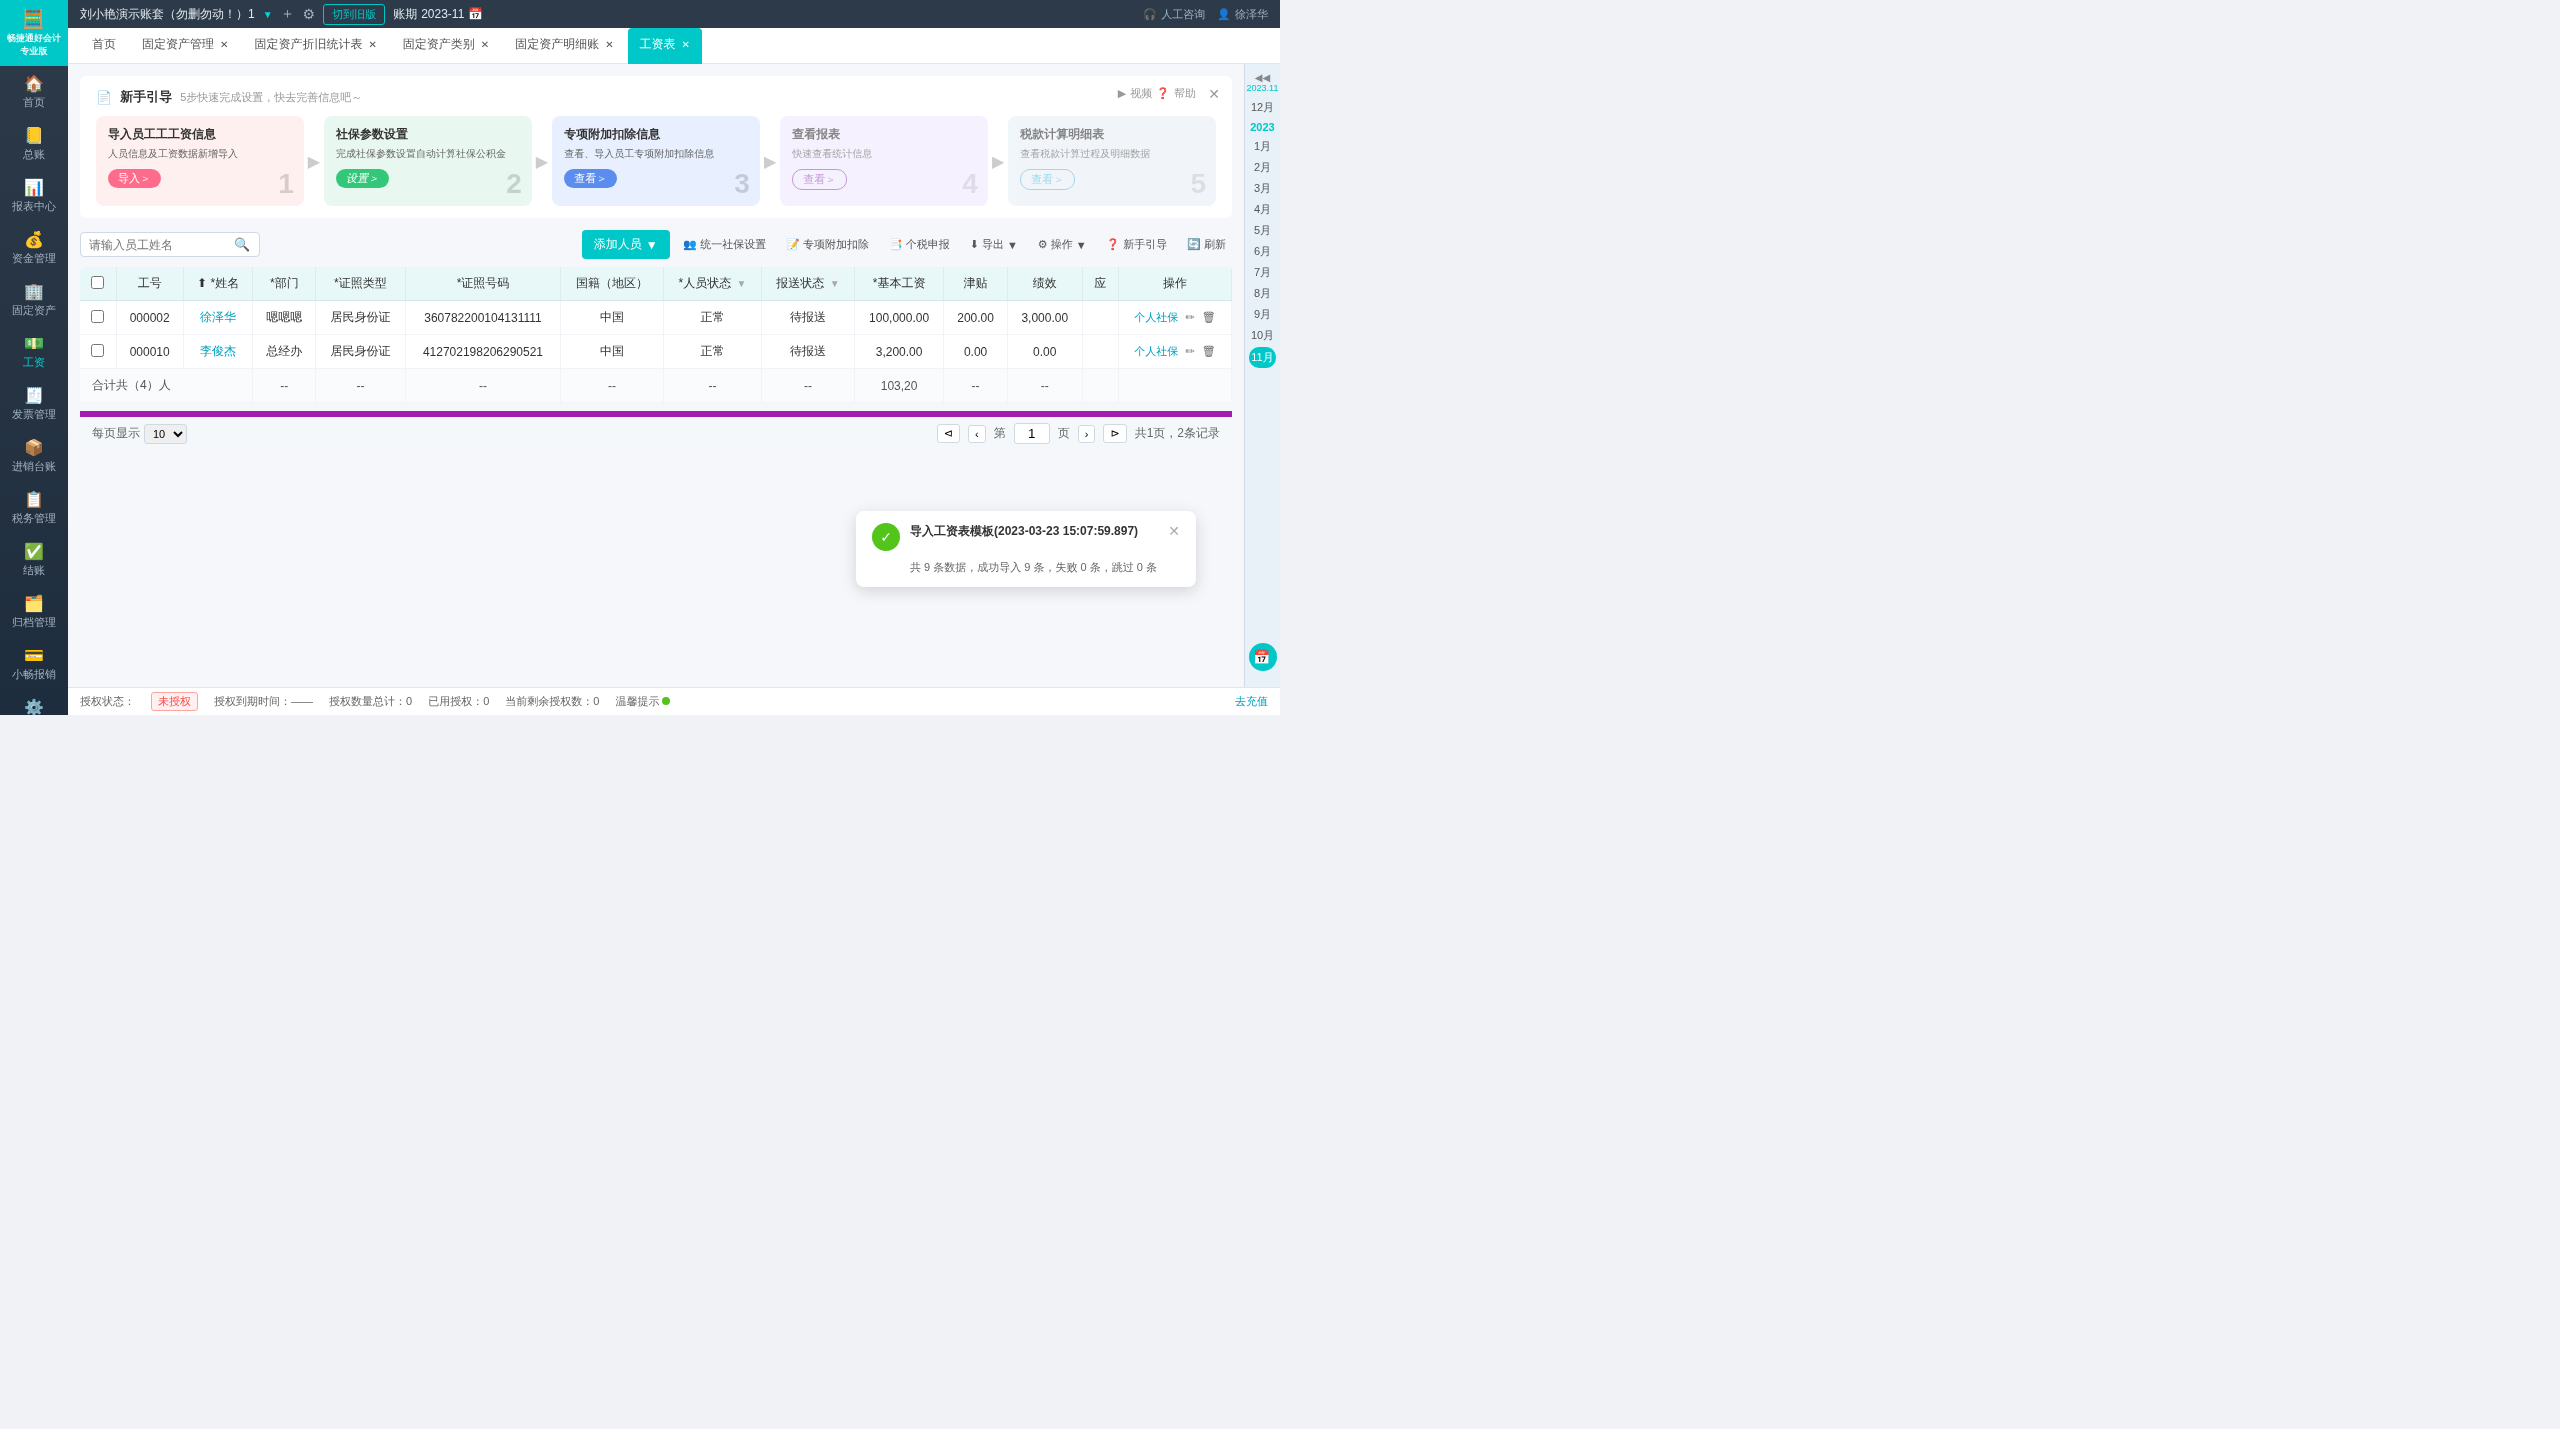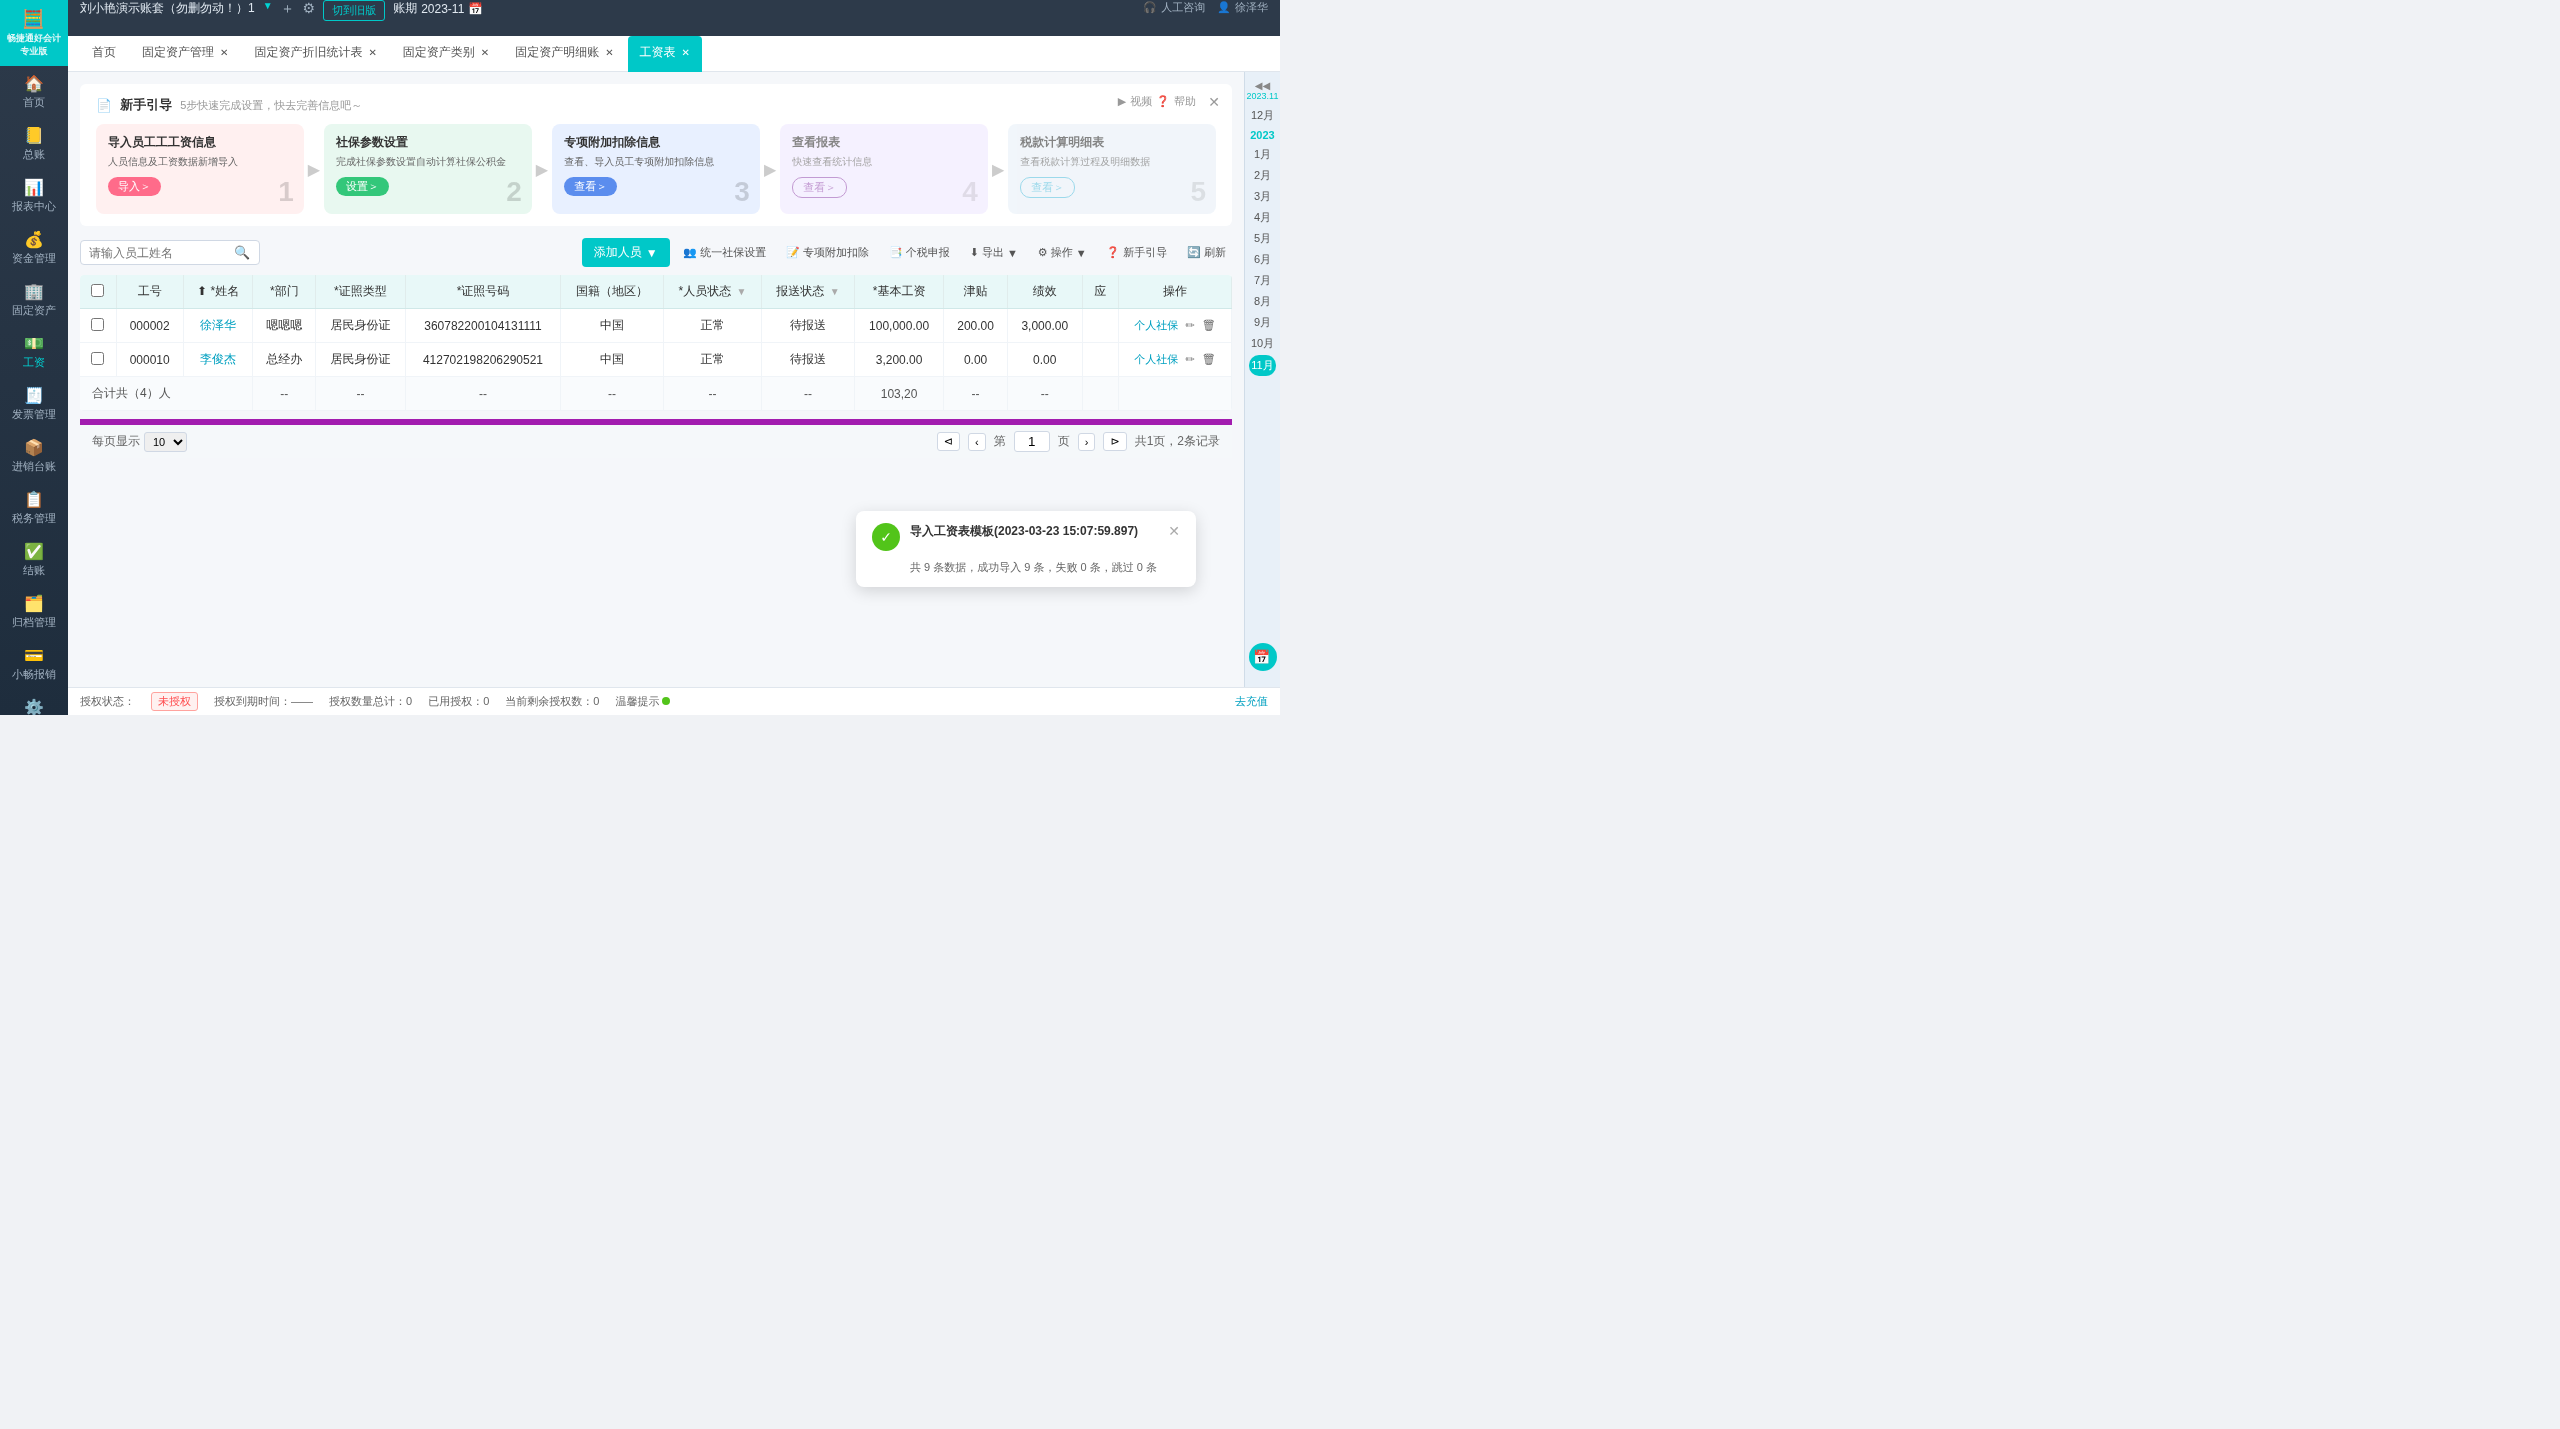--- a/index.html
+++ b/index.html
@@ -62,23 +62,23 @@
       cursor: pointer;
       font-size: 10px;
     }
 
     
     .main-area { flex: 1; display: flex; flex-direction: column; overflow: hidden; }
 
     
     .header {
       background: #2d3a4a;
-      height: 36px;
-      display: flex;
-      align-items: flex-start;
+      height: 28px;
+      display: flex;
+      align-items: center;
       padding: 0 12px;
       color: white;
       gap: 8px;
       flex-shrink: 0;
     }
     .header-account { font-size: 12px; color: #e0e8f0; display: flex; align-items: center; gap: 4px; }
     .header-dropdown { color: #00d4d4; font-size: 10px; cursor: pointer; }
     .header-add { color: #a0b0c0; cursor: pointer; font-size: 14px; }
     .header-gear { color: #a0b0c0; cursor: pointer; font-size: 14px; }
     .header-old-version {
@@ -157,21 +157,21 @@
     .guide-step-desc { font-size: 10px; color: #666; line-height: 1.4; }
     .guide-step-btn {
       display: inline-block;
       margin-top: 8px;
       padding: 2px 10px;
       border-radius: 10px;
       font-size: 11px;
       cursor: pointer;
     }
     .btn-pink { background: #ff6b8a; color: white; border: none; }
-    .btn-green { background: #33c77a; color: white; border: none; }
+    .btn-green { background: #33c77a; color: white; border: none; font-style: italic; }
     .btn-blue { background: #5b8dee; color: white; border: none; }
     .btn-outline-purple { background: transparent; border: 1px solid #9b59b6; color: #9b59b6; }
     .btn-outline-teal { background: transparent; border: 1px solid #5bc0de; color: #5bc0de; }
     .arrow-sep { color: #ccc; font-size: 16px; margin: 0 4px; }
     .guide-close { position: absolute; right: 12px; top: 10px; cursor: pointer; color: #999; font-size: 14px; }
     .guide-video { position: absolute; right: 36px; top: 10px; font-size: 11px; color: #999; cursor: pointer; display: flex; align-items: center; gap: 4px; }
 
     
     .toolbar {
       display: flex;

